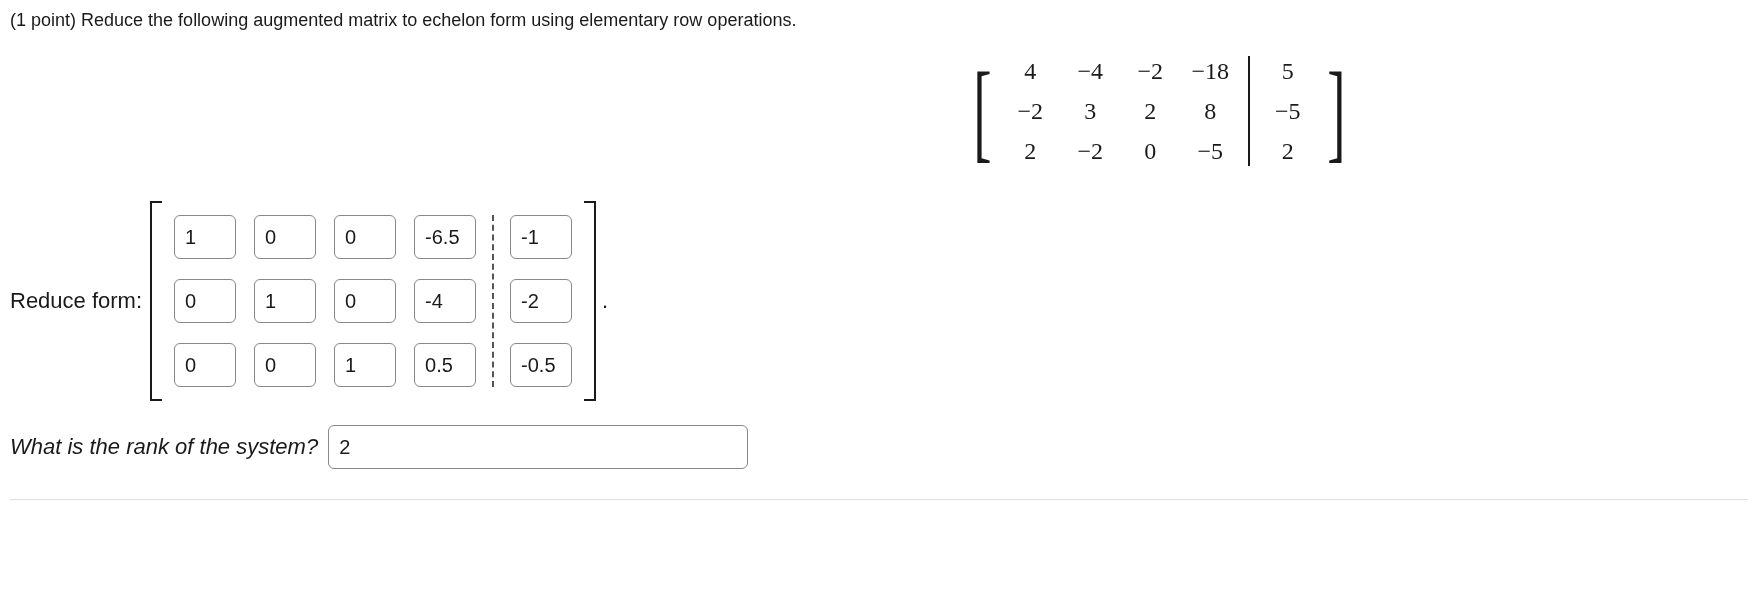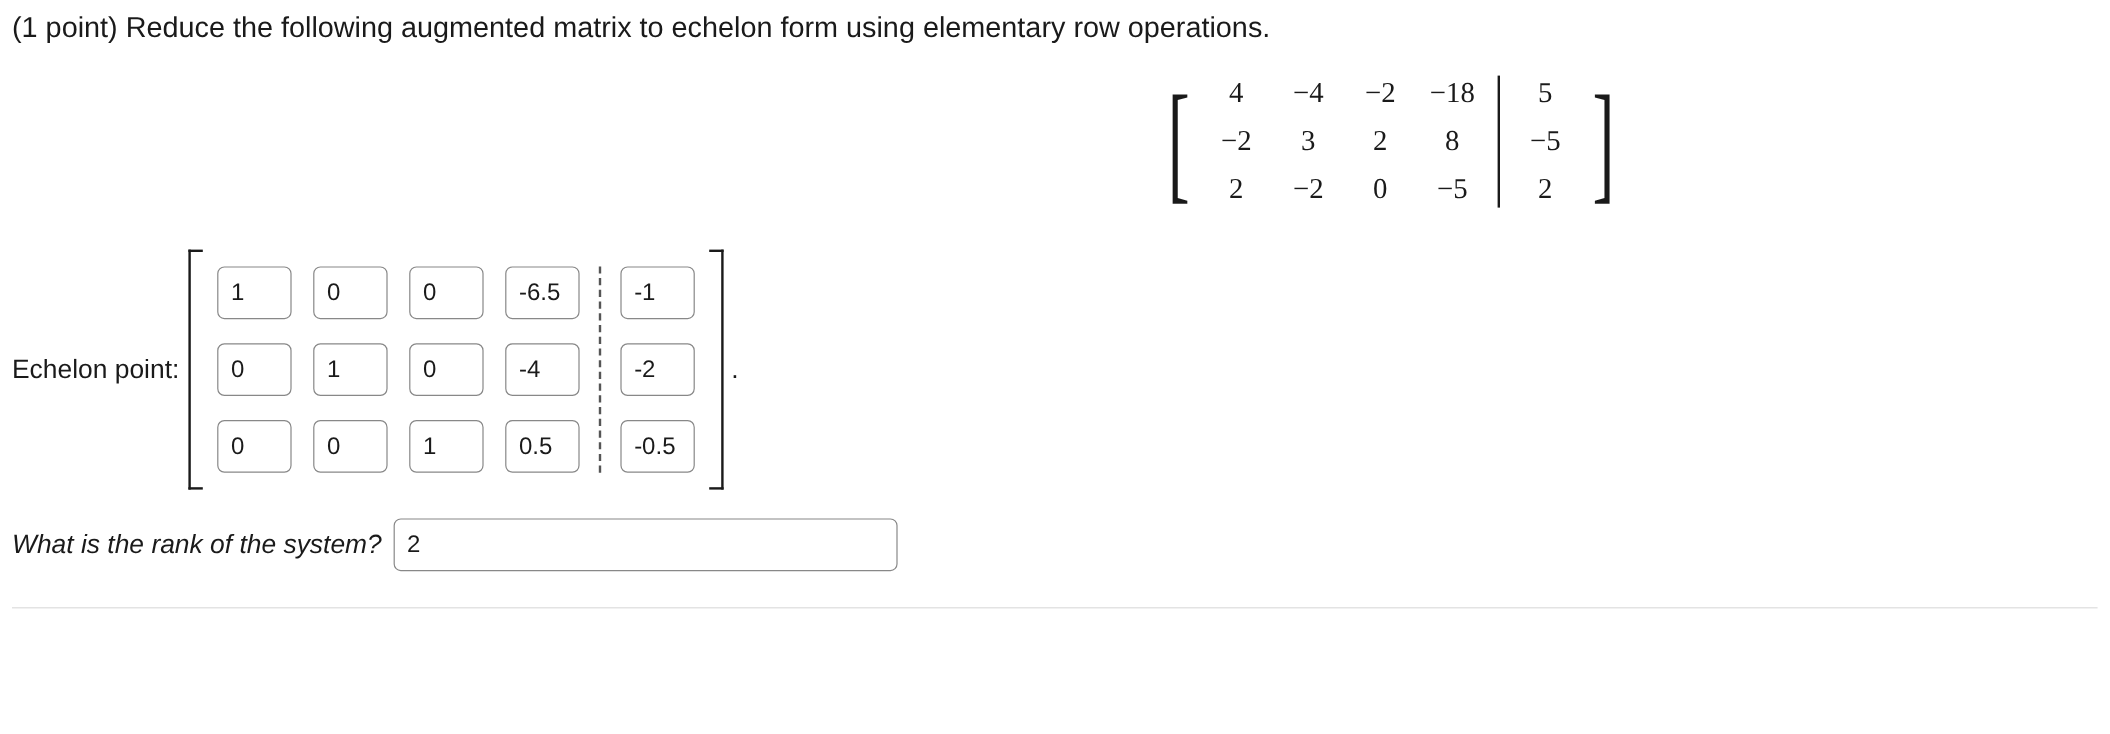--- a/index.html
+++ b/index.html
@@ -5,21 +5,21 @@
   body {
     margin: 0;
     padding: 10px 10px 20px 10px;
     font-family: Arial, Helvetica, sans-serif;
     font-size: 20px;
     color: #1a1a1a;
     background: #fff;
     box-sizing: border-box;
   }
   .question-text {
-    font-size: 24px;
+    font-size: 18px;
     margin-bottom: 20px;
   }
   .matrix-display {
     font-family: "Times New Roman", Times, serif;
     font-size: 24px;
     display: flex;
     justify-content: center;
     margin: 10px 0 30px 0;
     padding-left: 560px;
   }
@@ -158,21 +158,21 @@
         <span>5</span>
         <span>−5</span>
         <span>2</span>
       </div>
     </div>
     <span class="bracket">]</span>
   </div>
 </div>
 
 <div class="echelon-row">
-  <div class="echelon-label">Echelon point:</div>
+  <div class="echelon-label">Reduce form:</div>
   <div class="answer-matrix">
     <div class="ans-bracket-l"></div>
     <div class="ans-inner">
       <div class="ans-grid ans-grid-4">
         <input class="box" value="1" style="">
         <input class="box" value="0" style="">
         <input class="box" value="0" style="">
         <input class="box" value="-6.5" style="">
         <input class="box" value="0" style="">
         <input class="box" value="1" style="">

